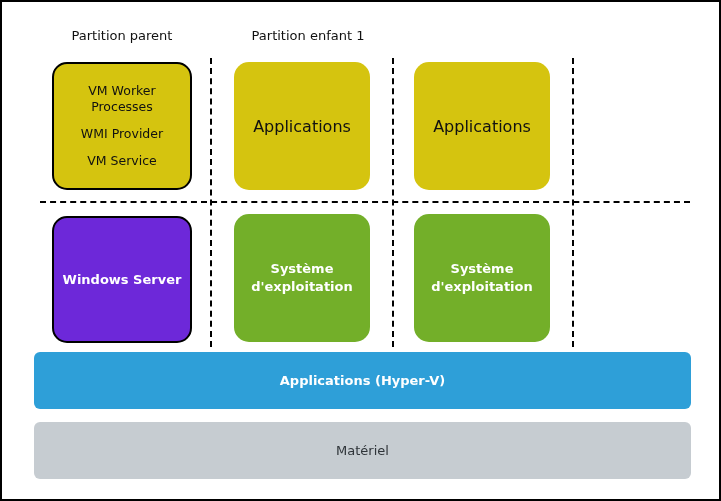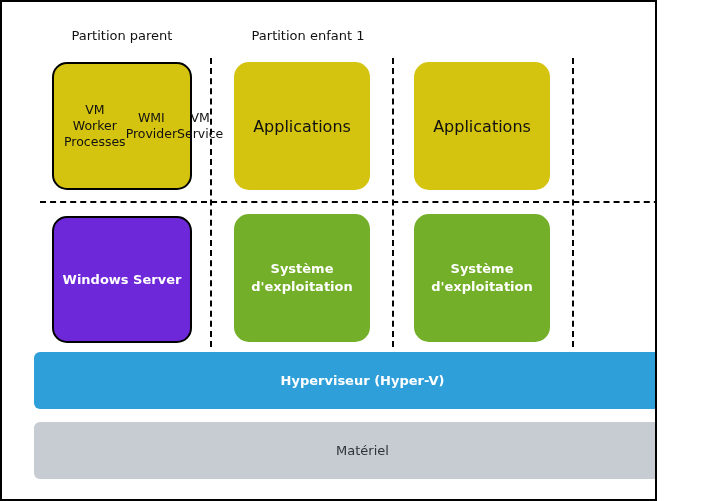--- a/index.html
+++ b/index.html
@@ -3,21 +3,21 @@
 <meta charset="utf-8">
 <style>
   html, body {
     margin: 0;
     padding: 0;
     background: #ffffff;
     font-family: "DejaVu Sans", "Liberation Sans", sans-serif;
   }
   .canvas {
     position: relative;
-    width: 657px;
+    width: 721px;
     height: 501px;
     box-sizing: border-box;
     border: 2px solid #000000;
     background: #ffffff;
     overflow: hidden;
   }
   .col-header {
     position: absolute;
     top: 25px;
     height: 18px;
@@ -29,20 +29,21 @@
   }
   #hdr-parent { left: 40px;  width: 160px; }
   #hdr-child1 { left: 226px; width: 160px; }
   #hdr-child2 { left: 406px; width: 160px; }
 
   .box {
     position: absolute;
     box-sizing: border-box;
     border-radius: 15px;
     display: flex;
+    flex-direction: column;
     align-items: center;
     justify-content: center;
     text-align: center;
   }
   .bordered { border: 2px solid #000000; }
 
   .fill-yellow { background: #d5c40f; }
   .fill-orange { background: #f7740b; }
   .fill-green  { background: #73af29; }
   .fill-blue   { background: #2e9fd8; }
@@ -139,20 +140,20 @@
 
   <div class="box fill-green" id="os-child1" style="background-color: rgb(115, 175, 41);">
     <span class="white-bold">Système d'exploitation</span>
   </div>
 
   <div class="box fill-green" id="os-child2" style="background-color: rgb(115, 175, 41);">
     <span class="white-bold">Système d'exploitation</span>
   </div>
 
   <div class="bar fill-blue" id="hypervisor-bar" style="background-color: rgb(46, 159, 216);">
-    <span class="white-bold">Hyperviseur (Hyper-V)</span>
+    <span class="white-bold">Applications (Hyper-V)</span>
   </div>
 
   <div class="bar fill-gray" id="hardware-bar" style="background-color: rgb(198, 204, 209);">
     <span class="hw-label">Matériel</span>
   </div>
 
 </div>
 
 </body></html>

